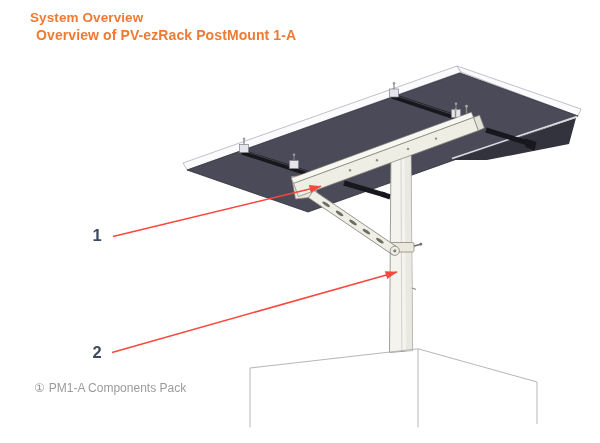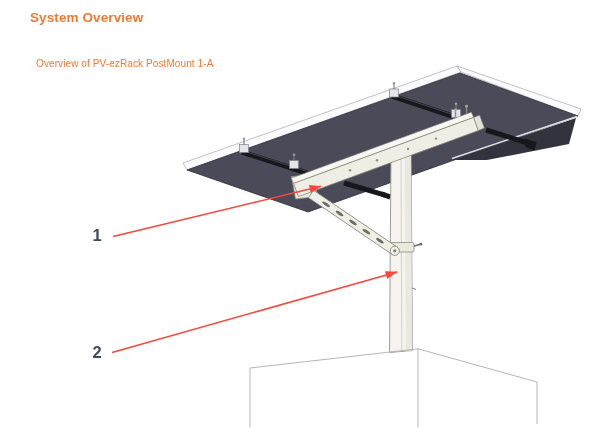--- a/index.html
+++ b/index.html
@@ -6,21 +6,21 @@
   .page{
     position:relative;width:600px;height:443px;background:#ffffff;overflow:hidden;
     font-family:"Liberation Sans","DejaVu Sans",sans-serif;
   }
   .title{
     position:absolute;left:30px;top:10px;
     font-size:13.5px;font-weight:bold;color:#ee7a33;letter-spacing:.1px;
   }
   .subtitle{
     position:absolute;left:36px;top:27px;
-    font-size:10px;font-weight:normal;color:#ee7a33;letter-spacing:.1px;margin-top:31px;
+    font-size:14px;font-weight:bold;color:#ee7a33;letter-spacing:.1px;
   }
   .illustration{position:absolute;left:0;top:0;}
   .callout-num{
     position:absolute;font-size:16.5px;font-weight:bold;color:#3d4a5e;
     width:14px;text-align:center;
   }
   .callout-1{left:90px;top:226px;}
   .callout-2{left:90px;top:343px;}
   .legend{
     position:absolute;left:34px;top:381px;color:#9b9b9b;
@@ -122,15 +122,16 @@
     <g stroke="#f8473e" stroke-width="1.5">
       <line x1="113" y1="236.5" x2="321" y2="186.3" marker-end="url(#arr)"></line>
       <line x1="112" y1="352.5" x2="397" y2="272" marker-end="url(#arr)"></line>
     </g>
   </svg>
 
   <div class="callout-num callout-1">1</div>
   <div class="callout-num callout-2">2</div>
 
   <div class="legend">
+    <div class="legend-line"><span class="marker">①</span><span>PM1-A Components Pack</span></div>
   </div>
 
 </div>
 
 </body></html>

